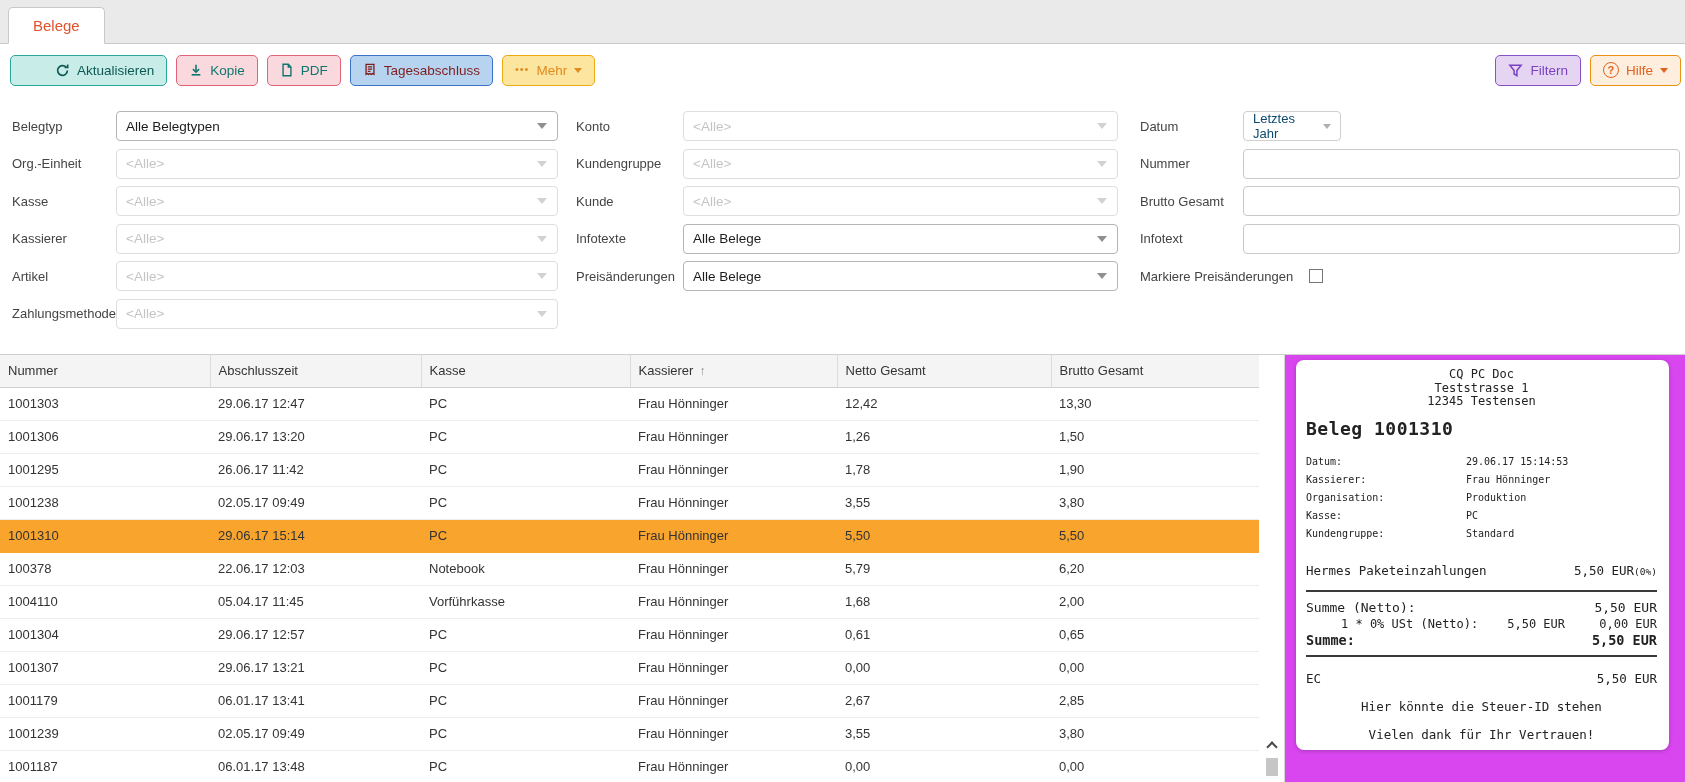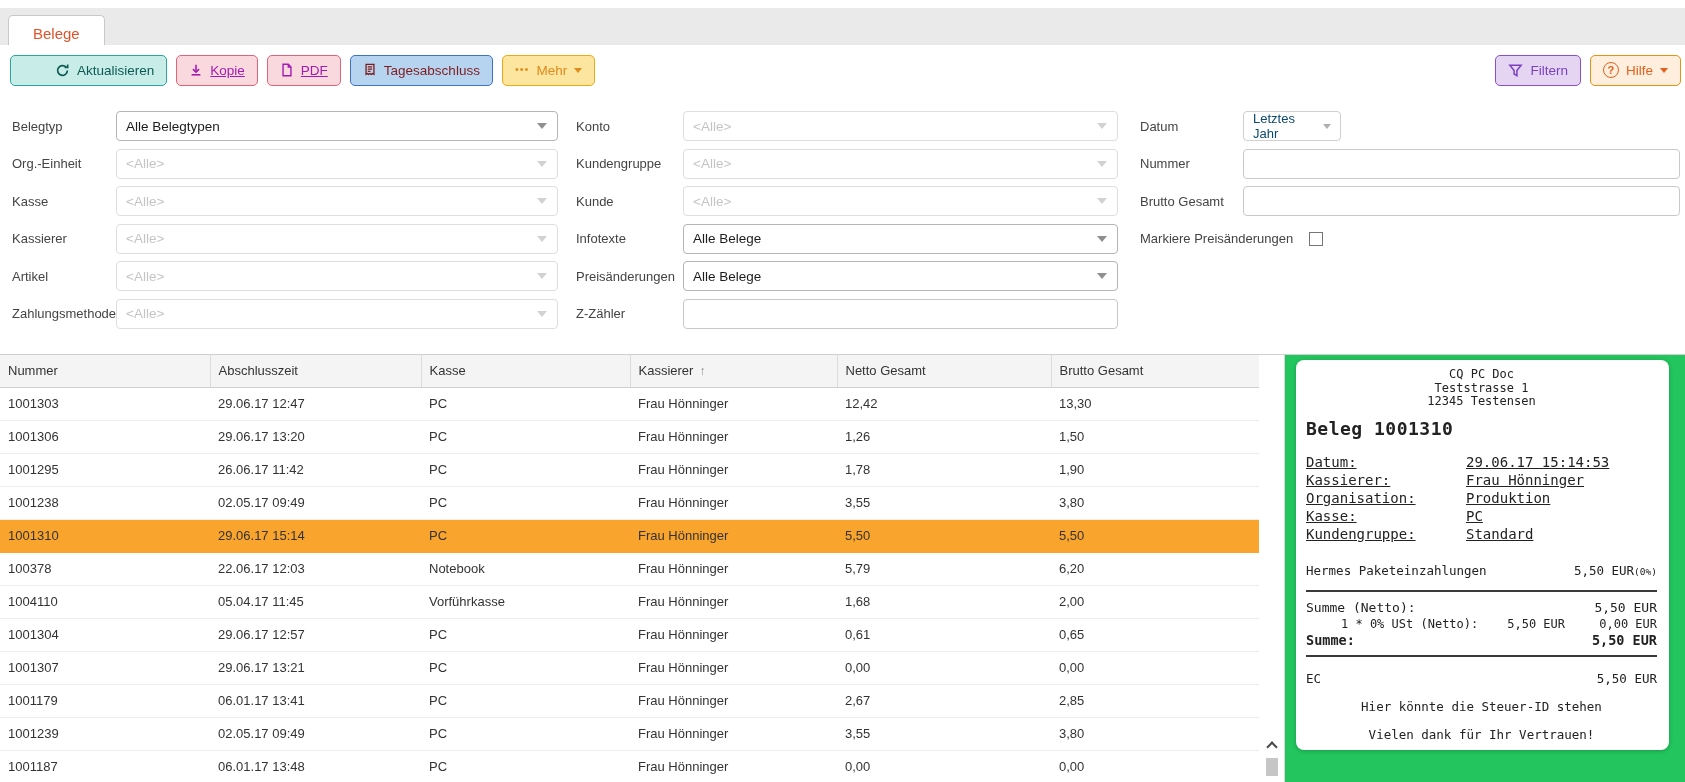--- a/index.html
+++ b/index.html
@@ -1,29 +1,29 @@
 <!DOCTYPE html>
 <html><head>
 <meta charset="utf-8">
 <style>
   * { margin:0; padding:0; box-sizing:border-box; }
   html,body { width:1685px; height:782px; background:#fff; font-family:"Liberation Sans", sans-serif; overflow:hidden; }
   #app { position:relative; width:1685px; height:782px; background:#fff; overflow:hidden; }
 
   
-  .tabbar { position:absolute; left:0; top:8px; width:1685px; height:44px; background:#eaeaea; border-bottom:1px solid #c8c8c8; }
+  .tabbar { position:absolute; left:0; top:0; width:1685px; height:44px; background:#eaeaea; border-bottom:1px solid #c8c8c8; }
   .tab { position:absolute; left:8px; bottom:-1px; background:#fff; border:1px solid #c8c8c8; border-bottom:1px solid #fff;
          border-radius:5px 5px 0 0; padding:9px 24px 9px 24px; color:#e0532c; font-size:15px; }
 
   
   .toolbar { position:absolute; left:0; top:45px; width:1685px; height:50px; background:#fff; display:flex; align-items:center; padding:0 4px 0 10px; gap:9px; }
   .btn { height:31px; display:flex; align-items:center; gap:7px; padding:0 12px; border-radius:5px; border:1px solid; font-size:13.5px; cursor:default; }
   .btn svg { display:block; }
   .btn-teal   { background:#c8ece7; border-color:#2aa79c; color:#0c5a53;padding-left:44px; }
-  .btn-pink   { background:#f9d9de; border-color:#e06377; color:#a21caf;text-decoration:underline; }
+  .btn-pink   { background:#f9d9de; border-color:#e06377; color:#0f766e; }
   .btn-blue   { background:#b6d3f0; border-color:#3c72c8; color:#7f1d1d; }
   .btn-yellow { background:#fbe59f; border-color:#edaa14; color:#e08b1e; }
   .btn-purple { background:#e5d5f3; border-color:#8a50c8; color:#7a41c0; }
   .btn-orange { background:#fdeedd; border-color:#ea9110; color:#e2611e; }
   .spacer { margin-left:auto; }
   .dots { font-size:11px; letter-spacing:1px; position:relative; top:-1px; }
   .caret-dn { width:0; height:0; border-left:4px solid transparent; border-right:4px solid transparent; border-top:5px solid currentColor; display:inline-block; }
   .qmark { width:16px; height:16px; border:1.4px solid currentColor; border-radius:50%; display:flex; align-items:center; justify-content:center; font-size:11px; font-weight:bold; }
 
   
@@ -57,27 +57,27 @@
   .grid td { height:33px; border-bottom:1px solid #ededed; font-size:13px; color:#333; padding:0 0 0 8px; white-space:nowrap; overflow:hidden; }
   .grid tr.selected td { background:#f9a42d; border-bottom-color:#f9a42d; }
   .sort-arrow { color:#8a8a8a; font-size:12px; margin-left:6px; }
 
   
   .vscroll { position:absolute; left:1264px; top:388px; width:16px; height:394px; }
   .vs-arrow { position:absolute; left:4px; top:0; width:8px; height:8px; border-top:2px solid #4a4a4a; border-right:2px solid #4a4a4a; transform:rotate(-45deg); }
   .vs-thumb { position:absolute; left:2px; top:15px; width:12px; height:18px; background:#c6c6c6; }
 
   
-  .panel { position:absolute; left:1284px; top:355px; width:401px; height:427px; background:#22c55e; border-left:1px solid #d5d5d5; }
+  .panel { position:absolute; left:1284px; top:355px; width:401px; height:427px; background:#d946ef; border-left:1px solid #d5d5d5; }
   .card { position:absolute; left:11px; top:5px; width:373px; height:390px; background:#fff; border-radius:8px;
           box-shadow:0 1px 4px rgba(0,0,0,0.22); padding:8px 12px 0 10px; font-family:"DejaVu Sans Mono", monospace; color:#222; overflow:hidden; }
   .rc-center { text-align:center; font-size:12px; line-height:13.5px; }
   .rc-title { font-size:18px; font-weight:bold; margin:9px 0 0 0; letter-spacing:0.5px; }
   .rc-details { margin-top:14px; }
-  .rc-drow { display:flex; font-size:14px; line-height:18px;text-decoration:underline; }
+  .rc-drow { display:flex; font-size:10px; line-height:18px; }
   .rc-dlabel { flex:0 0 160px; }
   .rc-item { display:flex; align-items:baseline; font-size:12.5px; margin-top:20px; }
   .rc-item .name { margin-right:auto; }
   .rc-tax { font-size:9.5px; }
   .rc-hr { border:none; border-top:2px solid #3a3a3a; margin:12px 0 7px 0; }
   .rc-hr2 { border:none; border-top:2px solid #3a3a3a; margin:6px 0 0 0; }
   .rc-trow { display:flex; font-size:13px; line-height:17px; }
   .rc-trow .amt { margin-left:auto; }
   .rc-ust { display:flex; font-size:12px; line-height:16px; }
   .rc-ust .lbl { margin-left:35px; }
@@ -232,39 +232,39 @@
             <span class="sel-caret"></span>
           </div>
         </div>
         <div class="f-row">
           <span class="f-label">Preisänderungen</span>
           <div class="select">
             <span class="sel-value">Alle Belege</span>
             <span class="sel-caret"></span>
           </div>
         </div>
-        <div class="f-row">
-          <span class="f-label">Z-Zähler</span>
-          <input class="f-input" style="">
-        </div>
       </div>
     <div class="fcol fcol3">
         <div class="f-row">
           <span class="f-label">Datum</span>
           <div class="select small">
             <span class="sel-value">Letztes Jahr</span>
             <span class="sel-caret"></span>
           </div>
         </div>
         <div class="f-row">
           <span class="f-label">Nummer</span>
           <input class="f-input" style="">
         </div>
         <div class="f-row">
           <span class="f-label">Brutto Gesamt</span>
+          <input class="f-input" style="">
+        </div>
+        <div class="f-row">
+          <span class="f-label">Infotext</span>
           <input class="f-input" style="">
         </div>
         <div class="f-row autolabel">
           <span class="f-label">Markiere Preisänderungen</span>
           <span class="checkbox"></span>
         </div>
       </div>
   </div>
 
   <div class="table-wrap">

